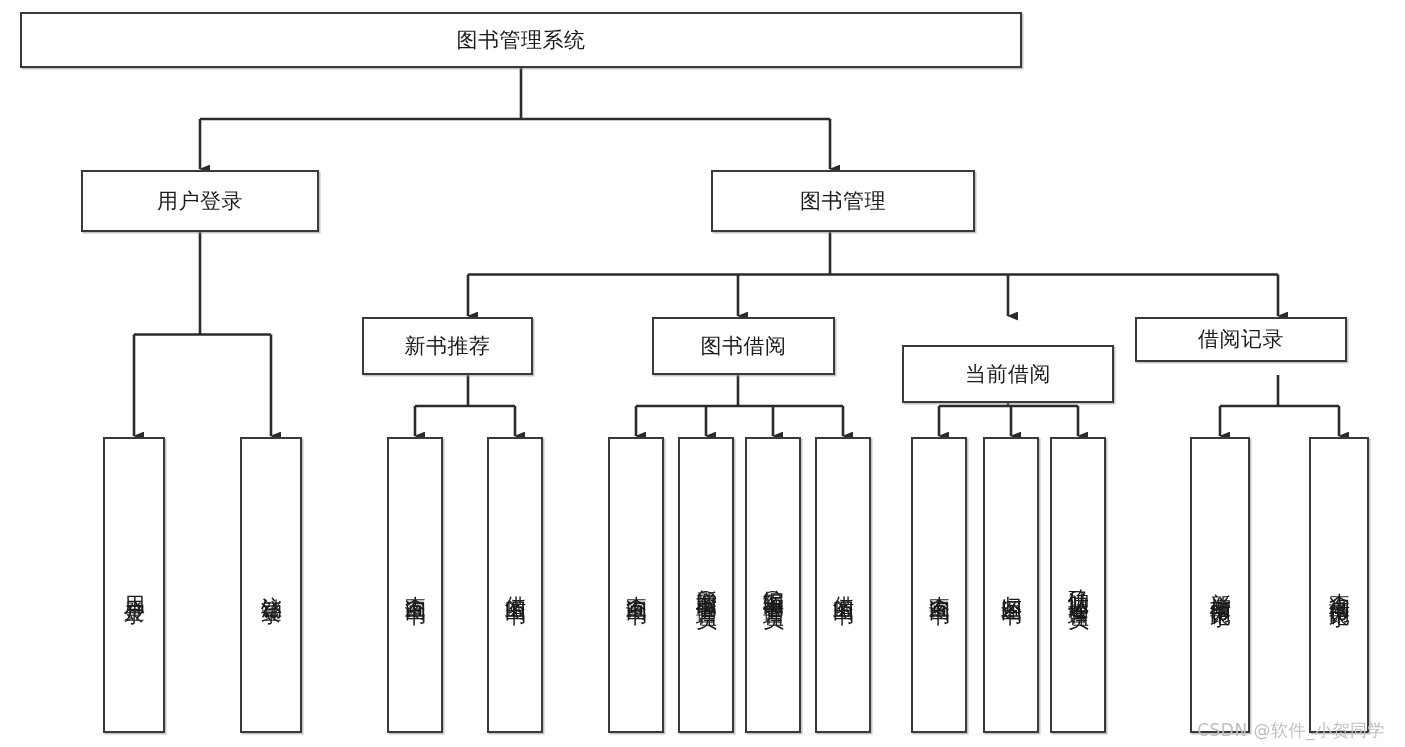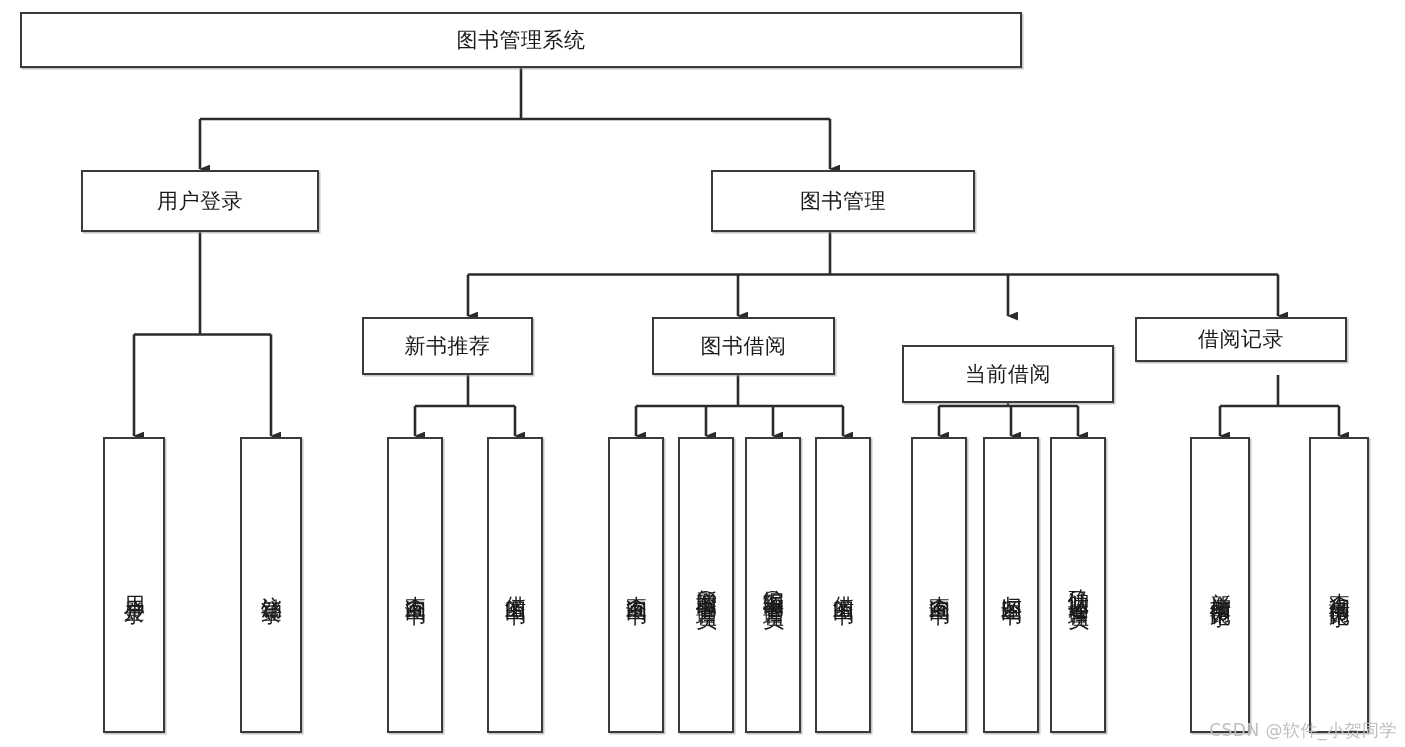--- a/index.html
+++ b/index.html
@@ -49,21 +49,21 @@
   }
   .node-box.vertical .node-label {
     writing-mode: vertical-rl;
     text-orientation: upright;
     letter-spacing: 3px;
     line-height: 1;
     font-size: 21px;
   }
   .watermark {
     position: absolute;
-    right: 8px;
+    right: 20px;
     bottom: 5px;
     font-size: 17px;
     color: #bfbfbf;
     letter-spacing: 0.5px;
     white-space: nowrap;
     user-select: none;
     margin-top: 11px;
   }
 </style>
 </head>

